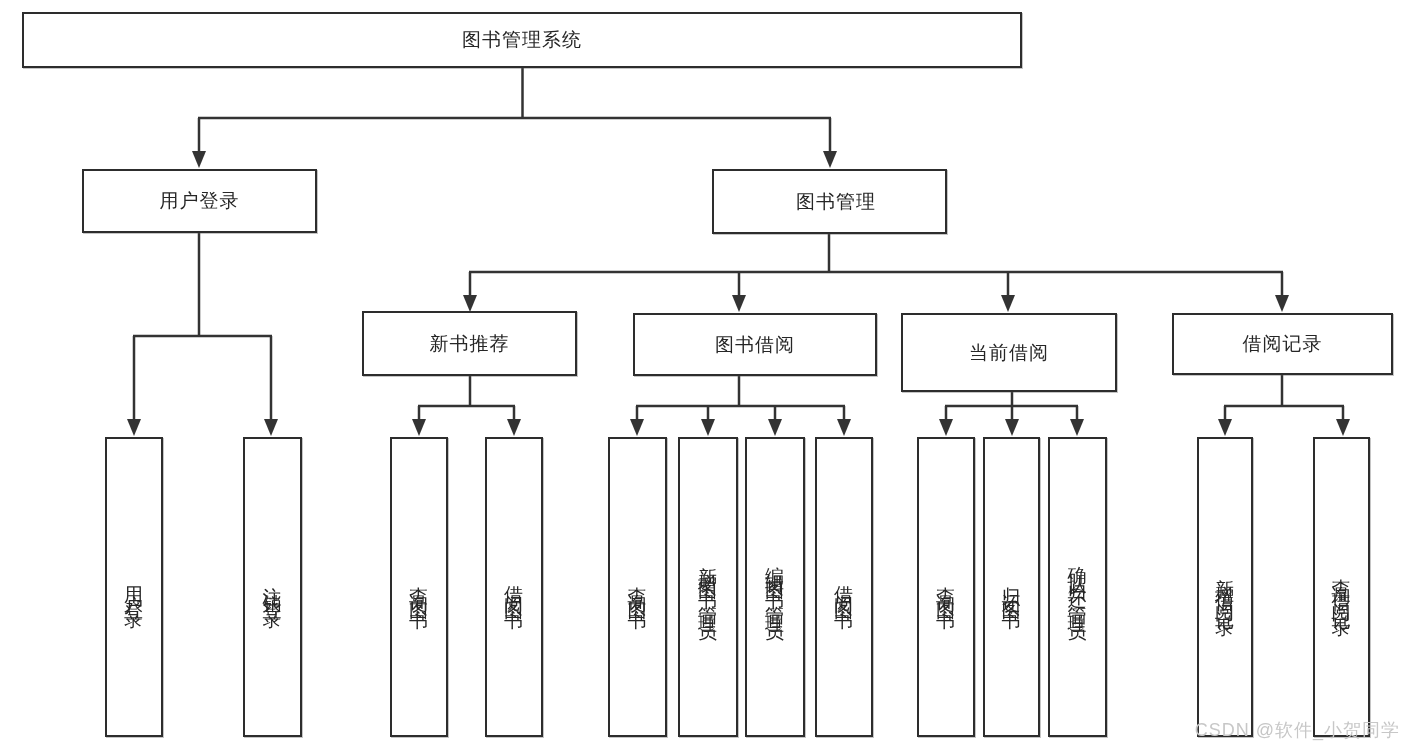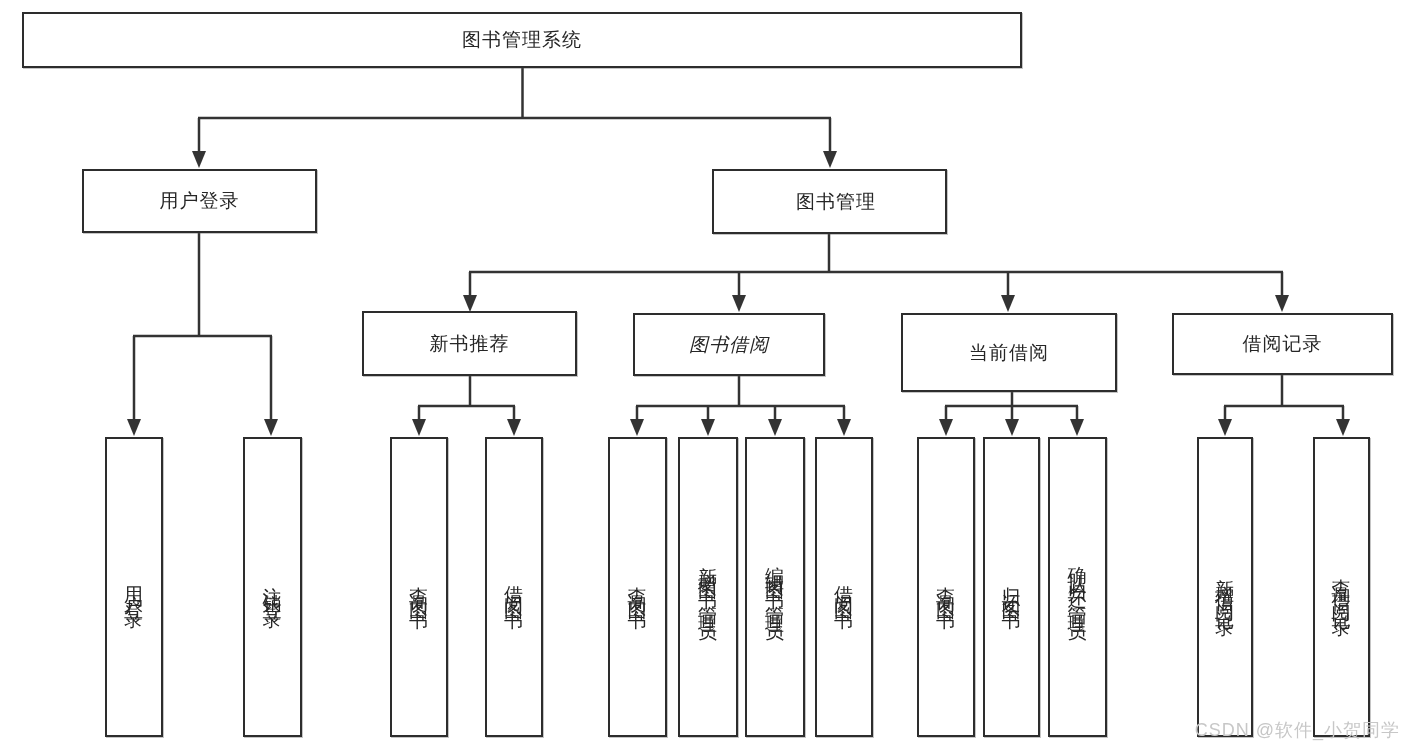--- a/index.html
+++ b/index.html
@@ -160,21 +160,21 @@
   <div class="node" style="left:82px; top:169px; width:235px; height:64px;">
     <span class="hlabel">用户登录</span>
   </div>
   <div class="node" style="left:712px; top:169px; width:235px; height:65px;padding-left:13px;">
     <span class="hlabel">图书管理</span>
   </div>
 
   <div class="node" style="left:362px; top:311px; width:215px; height:65px;">
     <span class="hlabel">新书推荐</span>
   </div>
-  <div class="node" style="left:633px; top:313px; width:192px; height:63px;font-style:italic;">
+  <div class="node" style="left:633px; top:313px; width:244px; height:63px;">
     <span class="hlabel">图书借阅</span>
   </div>
   <div class="node" style="left:901px; top:313px; width:216px; height:79px;">
     <span class="hlabel">当前借阅</span>
   </div>
   <div class="node" style="left:1172px; top:313px; width:221px; height:62px;">
     <span class="hlabel">借阅记录</span>
   </div>
 
   <div class="leaf" style="left:105px; width:58px;">

